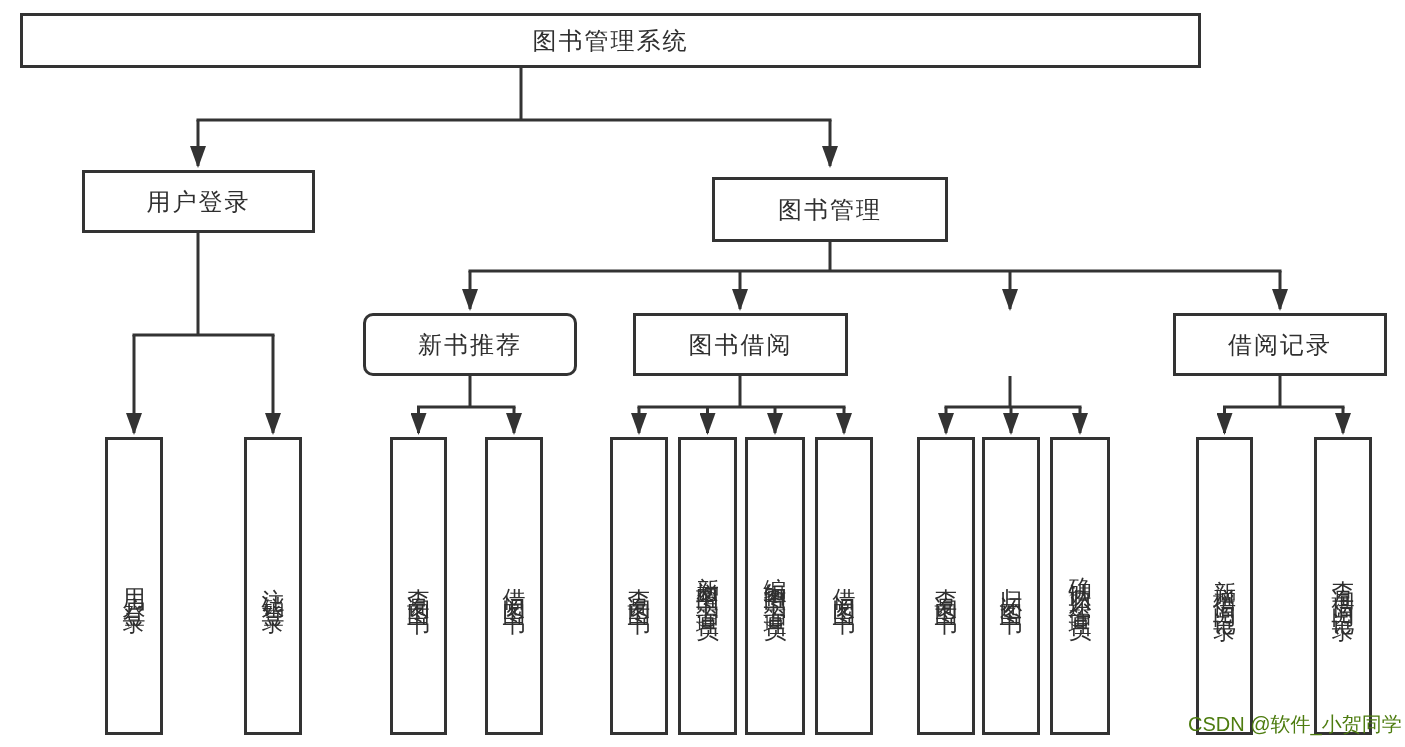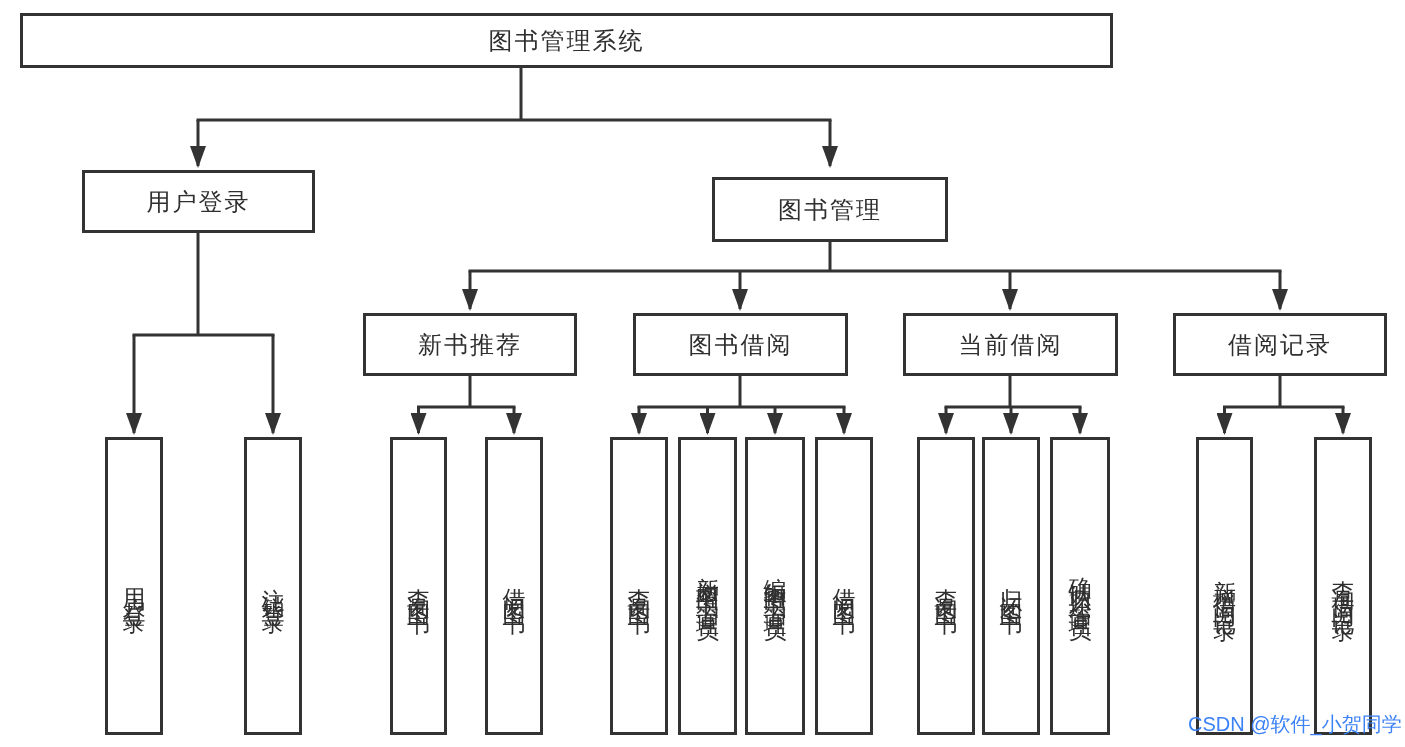--- a/index.html
+++ b/index.html
@@ -49,21 +49,21 @@
     white-space: nowrap;
   }
   .leaf.long .vlabel {
     letter-spacing: 6px;
   }
   .watermark {
     position: absolute;
     left: 1188px;
     top: 711px;
     font-size: 20px;
-    color: #3b82f6;
+    color: #4d7c0f;
     white-space: nowrap;
     z-index: 5;
   }
 </style>
 </head>
 <body>
 
 <div id="stage">
 
   <svg id="wires" viewBox="0 0 1405 747" xmlns="http://www.w3.org/2000/svg">
@@ -109,39 +109,36 @@
       <line x1="1011" y1="407" x2="1011" y2="433" marker-end="url(#ah)"></line>
       <line x1="1080" y1="407" x2="1080" y2="433" marker-end="url(#ah)"></line>
 
       <line x1="1280" y1="376" x2="1280" y2="407"></line>
       <line x1="1223" y1="407" x2="1344.5" y2="407"></line>
       <line x1="1224.5" y1="407" x2="1224.5" y2="433" marker-end="url(#ah)"></line>
       <line x1="1343" y1="407" x2="1343" y2="433" marker-end="url(#ah)"></line>
     </g>
   </svg>
 
-  <div class="box" style="left:20px; top:13px; width:1093px; height:55px;justify-content:center;">
+  <div class="box" style="left:20px; top:13px; width:1181px; height:55px;justify-content:center;">
     <span class="hlabel">图书管理系统</span>
   </div>
 
   <div class="box" style="left:82px; top:170px; width:233px; height:63px;">
     <span class="hlabel">用户登录</span>
   </div>
   <div class="box" style="left:712px; top:170px; width:236px; height:65px;margin-top:7px;">
     <span class="hlabel">图书管理</span>
   </div>
 
-  <div class="box" style="left:363px; top:313px; width:214px; height:63px;">
+  <div class="box" style="left:363px; top:313px; width:214px; height:63px;border-radius:10px;">
     <span class="hlabel">新书推荐</span>
   </div>
   <div class="box" style="left:633px; top:313px; width:215px; height:63px;justify-content:center;">
     <span class="hlabel">图书借阅</span>
-  </div>
-  <div class="box" style="left:903px; top:313px; width:215px; height:63px;">
-    <span class="hlabel">当前借阅</span>
   </div>
   <div class="box" style="left:1173px; top:313px; width:214px; height:63px;">
     <span class="hlabel">借阅记录</span>
   </div>
 
   <div class="box leaf" style="left:105px; top:437px; width:58px; height:298px;">
     <span class="vlabel">用户登录</span>
   </div>
   <div class="box leaf" style="left:244px; top:437px; width:58px; height:298px;">
     <span class="vlabel">注销登录</span>

